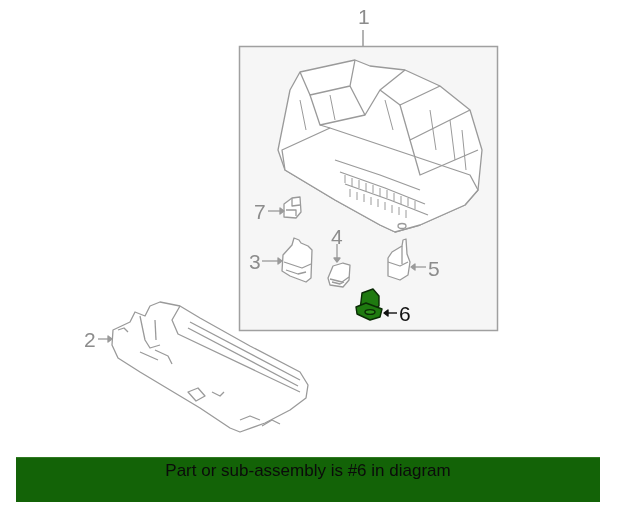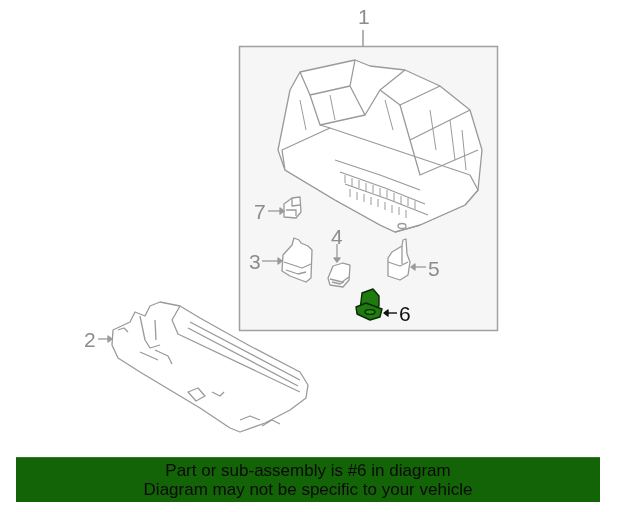--- a/index.html
+++ b/index.html
@@ -102,14 +102,13 @@
   <span class="callout" style="left:84px;top:329px;">2</span>
   <span class="callout" style="left:249px;top:251px;">3</span>
   <span class="callout" style="left:331px;top:226px;">4</span>
   <span class="callout" style="left:428px;top:258px;">5</span>
   <span class="callout active" style="left:399px;top:303px;">6</span>
   <span class="callout" style="left:254px;top:201px;">7</span>
 </div>
 
 <div class="banner">
   <span class="line line1">Part or sub-assembly is #6 in diagram</span>
-  <span class="line">Diagram may not be specific to your vehicle</span>
 </div>
 
 </body></html>

